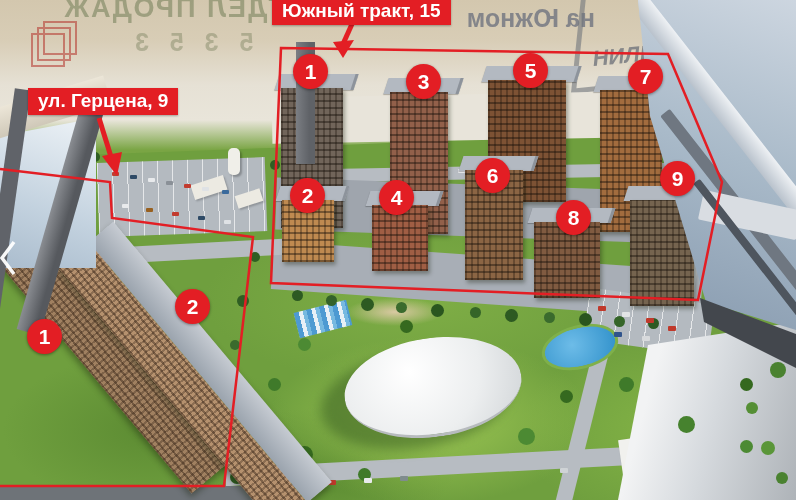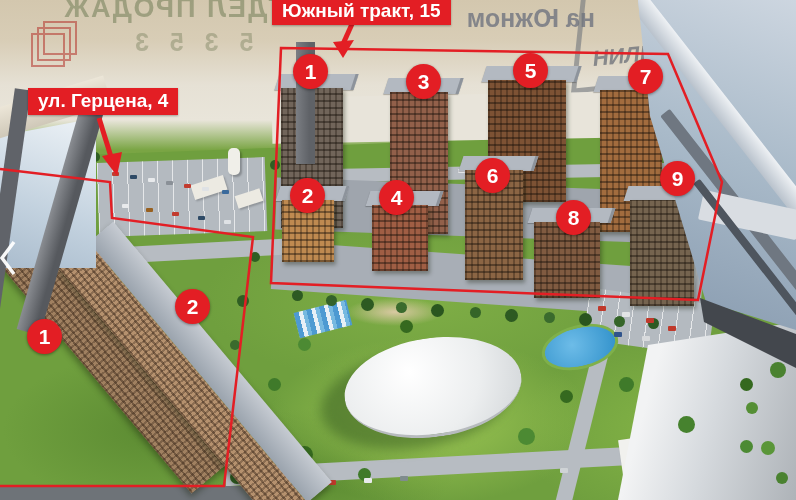--- a/index.html
+++ b/index.html
@@ -198,21 +198,21 @@
     </g>
     <g stroke="#b5342c" stroke-width="2" fill="none" opacity="0.55">
       <rect x="44" y="22" width="32" height="32"></rect>
       <rect x="38" y="28" width="32" height="32"></rect>
       <rect x="32" y="34" width="32" height="32"></rect>
     </g>
     <polyline points="14,242 2,258 14,274" stroke="#ffffff" stroke-width="3.5" fill="none" opacity="0.95"></polyline>
   </svg>
 
   <div class="lbl" style="left:272px;top:-2px;">Южный тракт, 15</div>
-  <div class="lbl" style="left:28px;top:88px;">ул. Герцена, 4</div>
+  <div class="lbl" style="left:28px;top:88px;">ул. Герцена, 9</div>
 
   <div class="m" style="left:293px;top:54px;">1</div>
   <div class="m" style="left:290px;top:178px;">2</div>
   <div class="m" style="left:406px;top:64px;">3</div>
   <div class="m" style="left:379px;top:180px;">4</div>
   <div class="m" style="left:513px;top:53px;">5</div>
   <div class="m" style="left:475px;top:158px;">6</div>
   <div class="m" style="left:628px;top:59px;">7</div>
   <div class="m" style="left:556px;top:200px;">8</div>
   <div class="m" style="left:660px;top:161px;">9</div>

